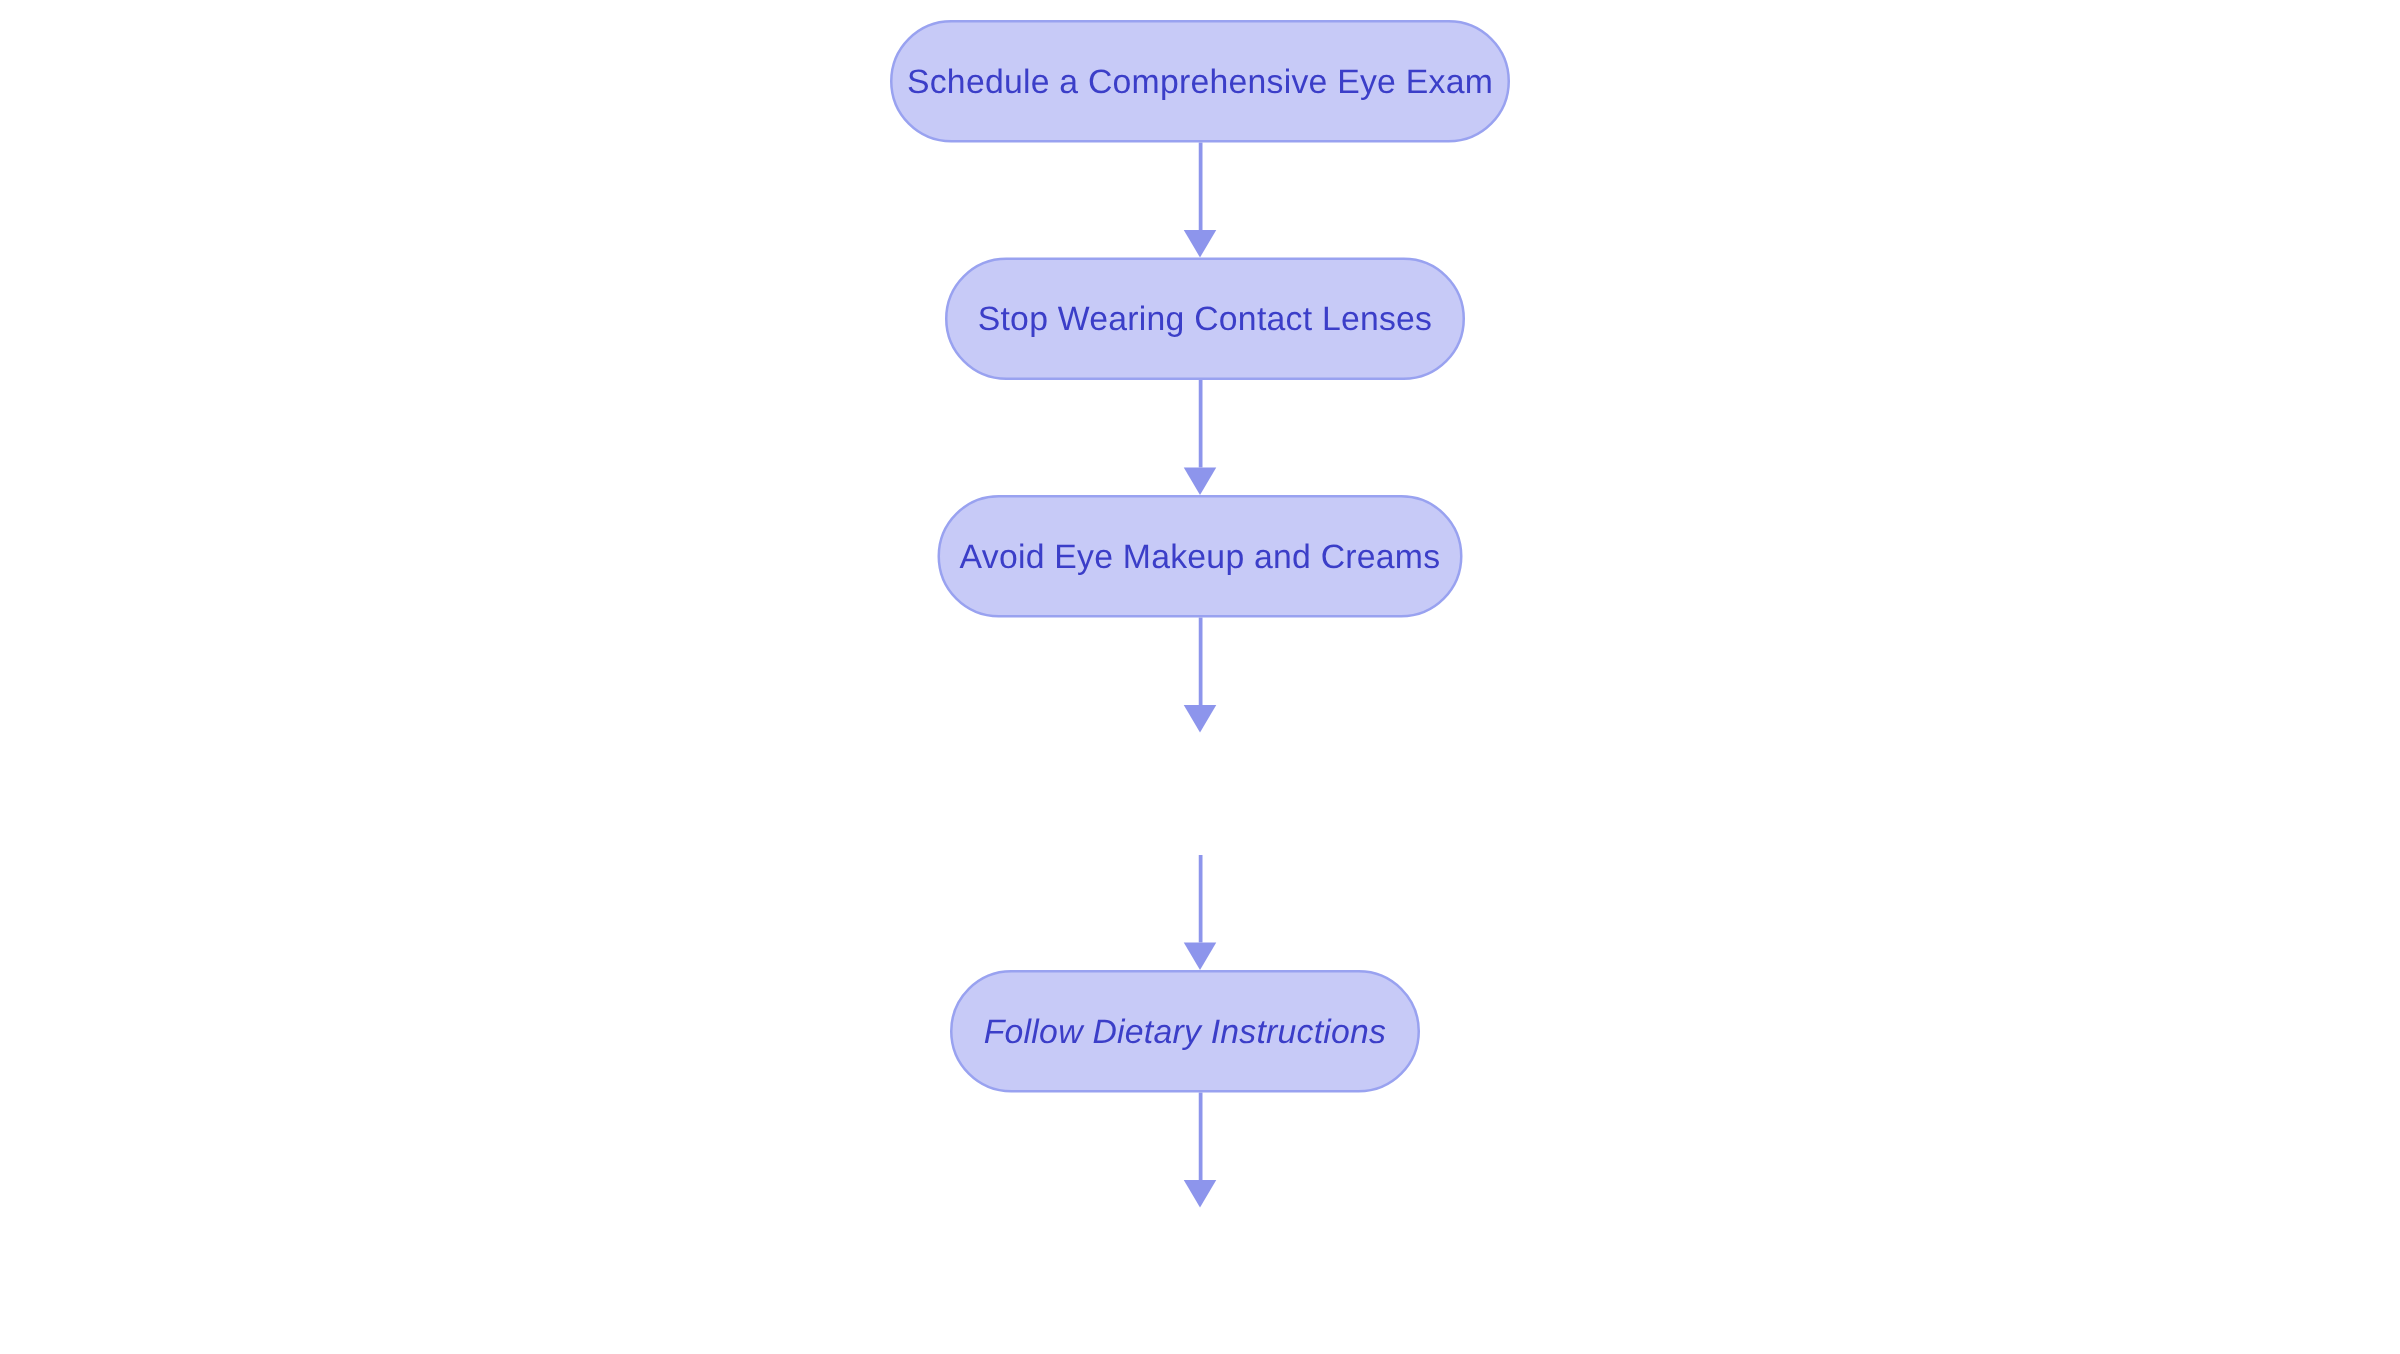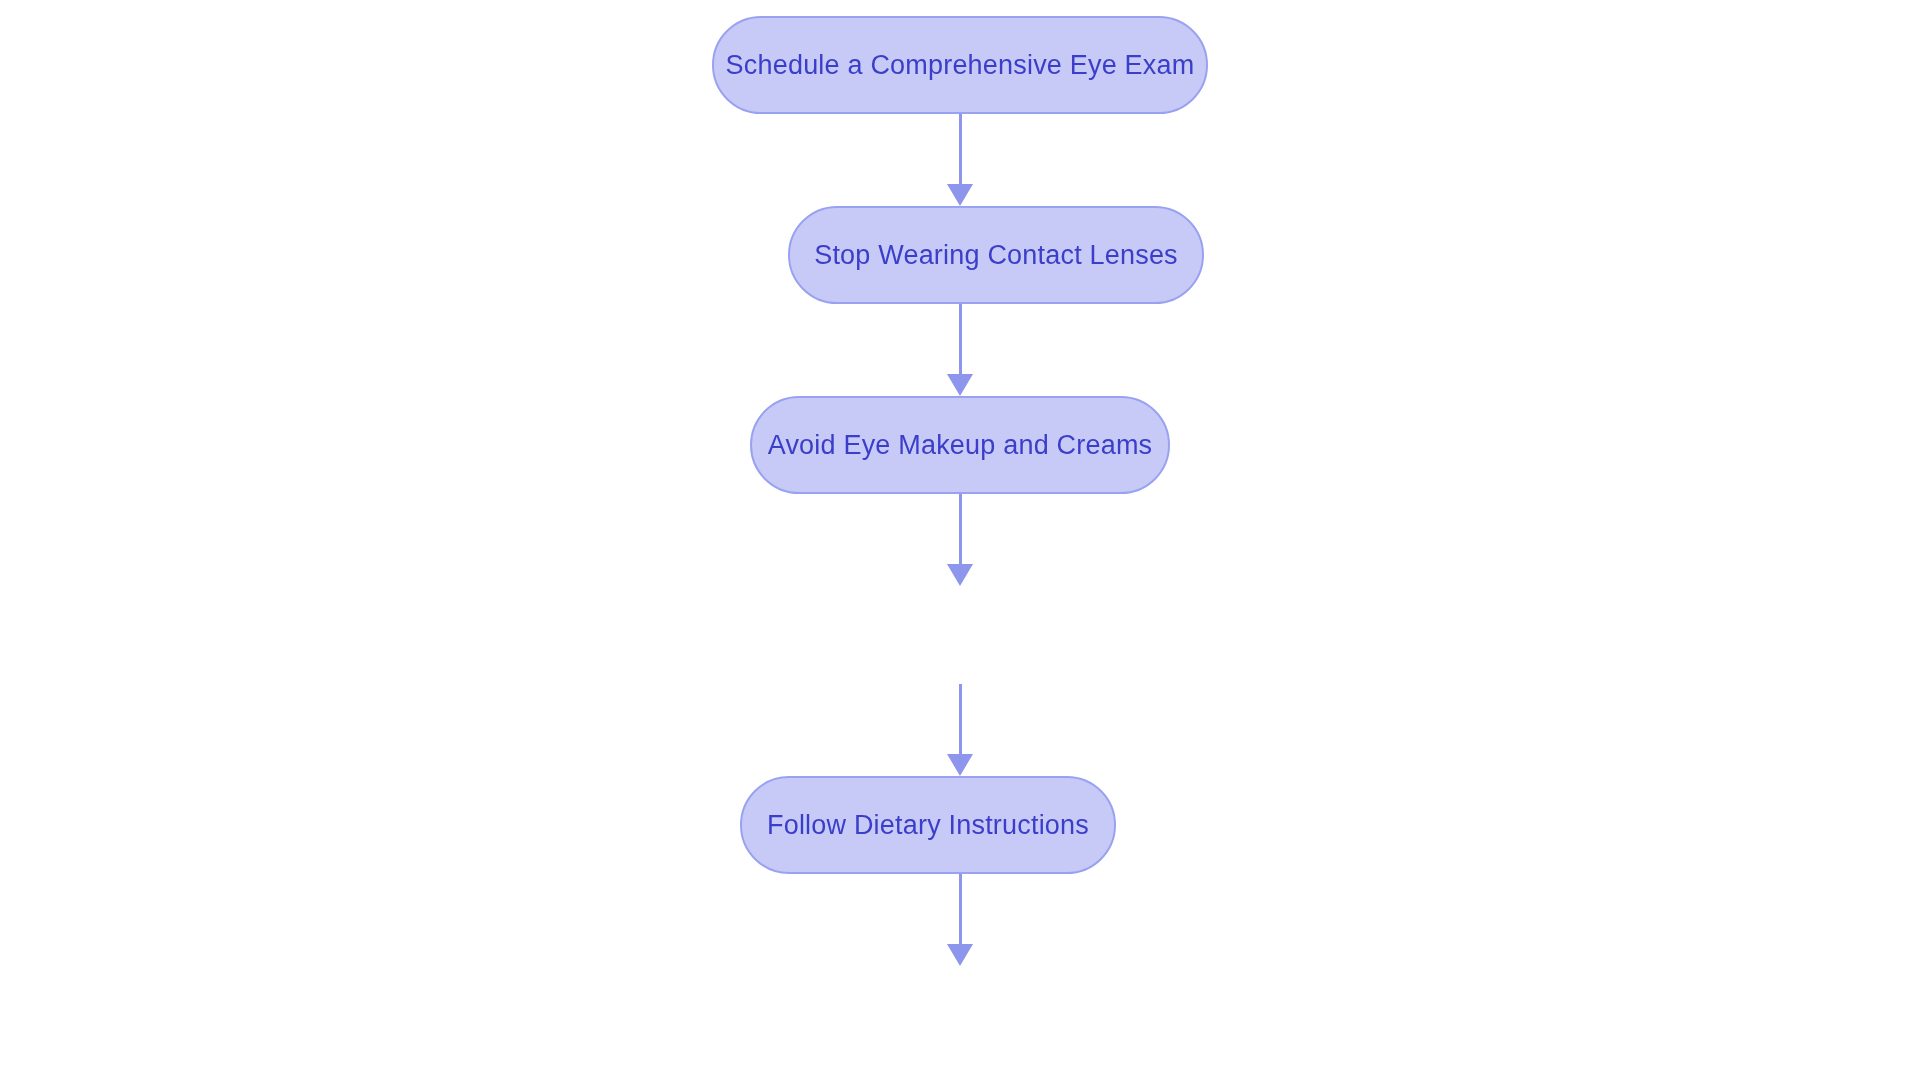--- a/index.html
+++ b/index.html
@@ -37,24 +37,24 @@
     justify-content: center;
   }
   .flow-node .node-label {
     font-size: 27px;
     letter-spacing: 0.2px;
     color: var(--label-text);
     white-space: nowrap;
   }
   
   .n1 { left: 712px; top: 16px;  width: 496px; }
-  .n2 { left: 788px; top: 206px; width: 416px; }
+  .n2 { left: 756px; top: 206px; width: 416px; }
   .n3 { left: 750px; top: 396px; width: 420px; text-align: center; }
   .n4 { left: 791px; top: 586px; width: 338px; }
-  .n5 { left: 740px; top: 776px; width: 376px; }
+  .n5 { left: 760px; top: 776px; width: 376px; font-style: italic; }
   .n6 { left: 738px; top: 966px; width: 444px; }
 
   .flow-arrow {
     position: absolute;
     left: 946px;            
     width: 28px;
     height: 92px;
     display: flex;
     flex-direction: column;
     align-items: center;

